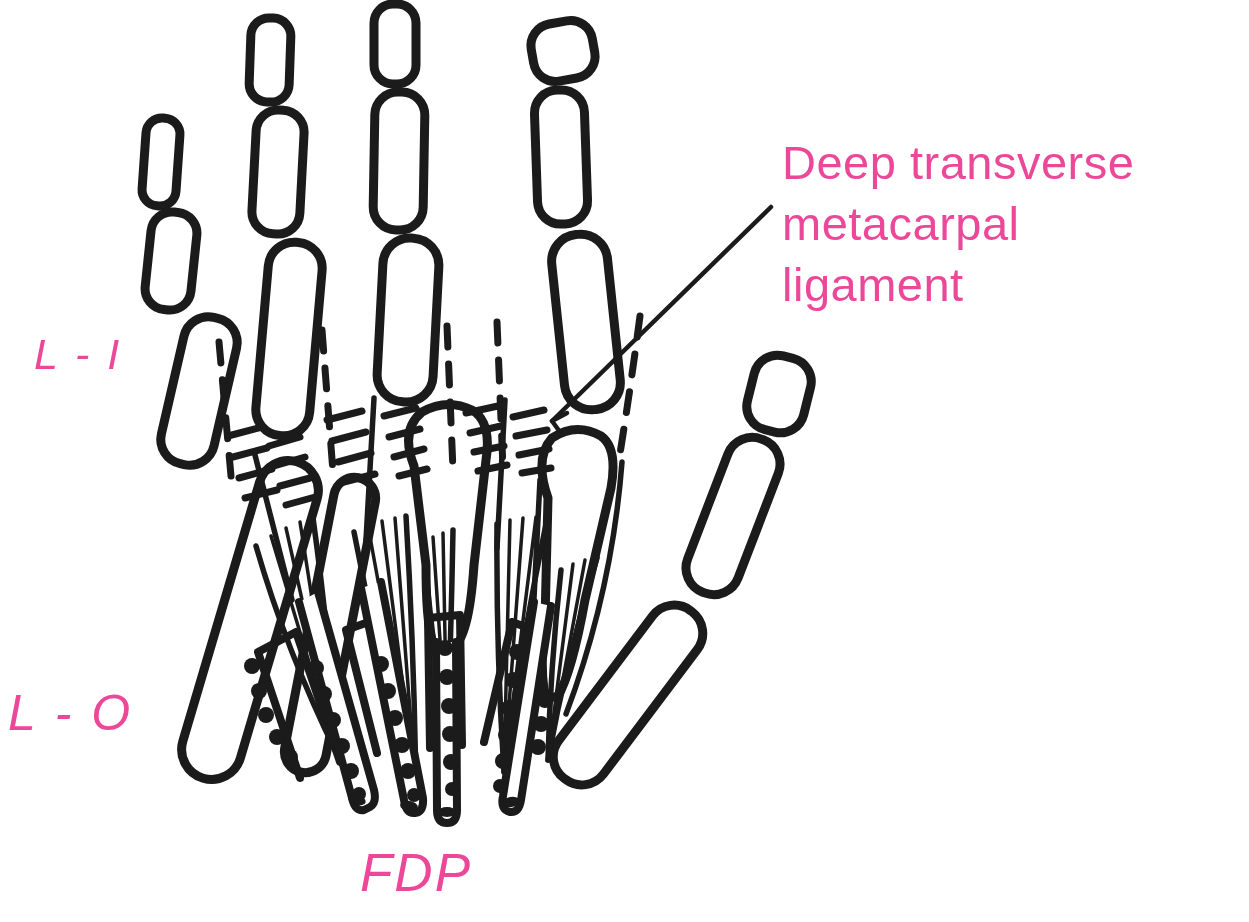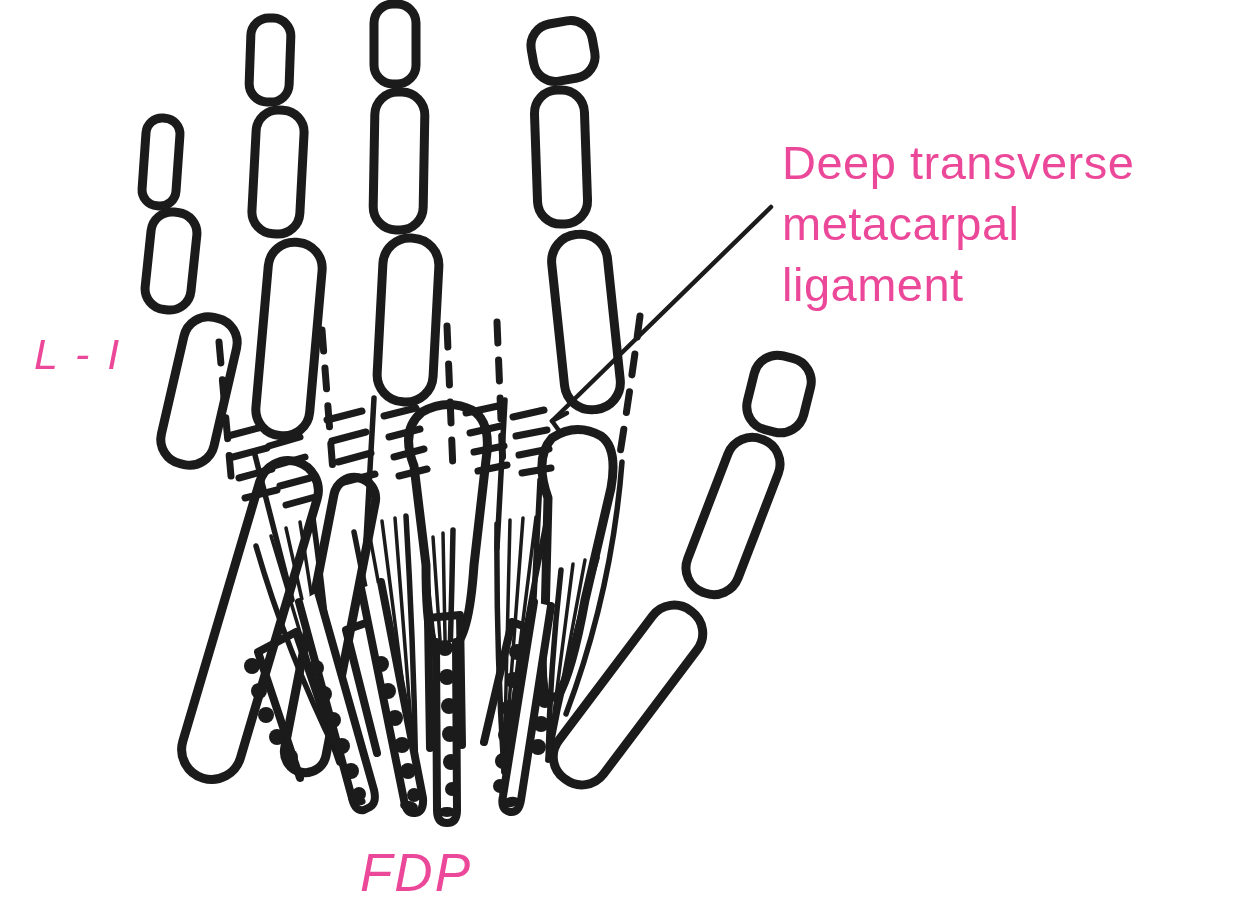--- a/index.html
+++ b/index.html
@@ -220,19 +220,20 @@
     </g>
 
     <g>
       <path class="leader" d="M771,207 L552,421"></path>
       <path class="leader" d="M552,421 L567,413 M552,421 L560,432"></path>
     </g>
   </svg>
 
   <div id="lbl-li" class="lbl italic">L - I</div>
 
+  <div id="lbl-lo" class="lbl italic">L - O</div>
 
   <div id="lbl-fdp" class="lbl italic">FDP</div>
 
   <div id="lbl-ligament" class="lbl">Deep transverse
 metacarpal
 ligament</div>
 </div>
 
 </body></html>

